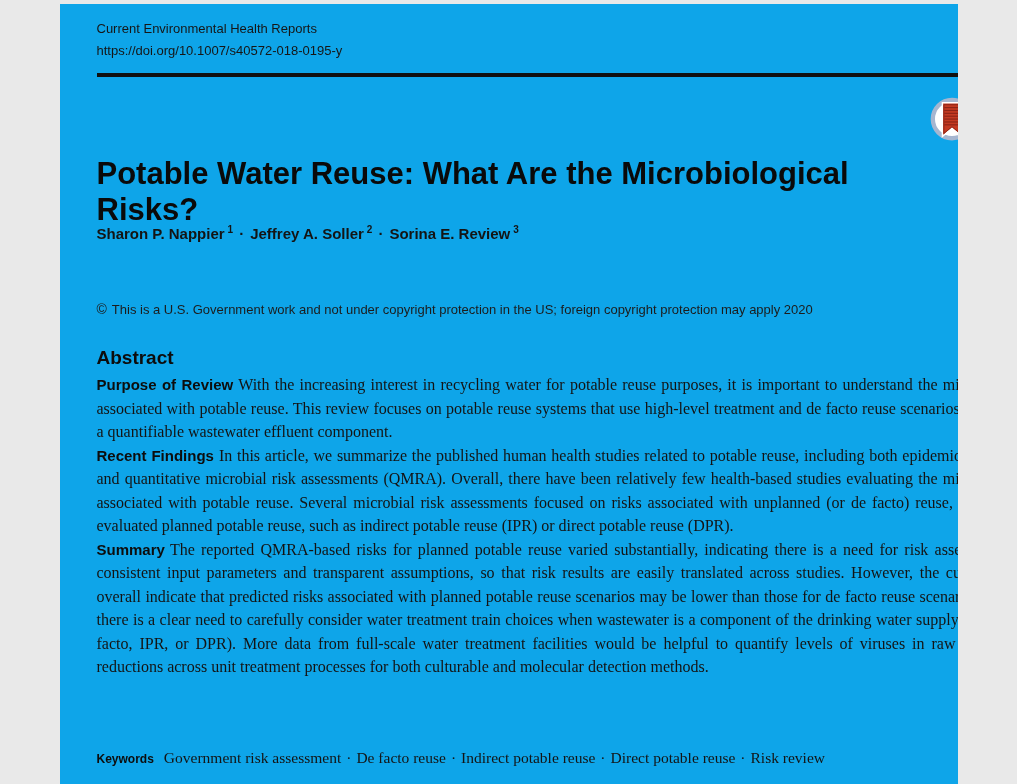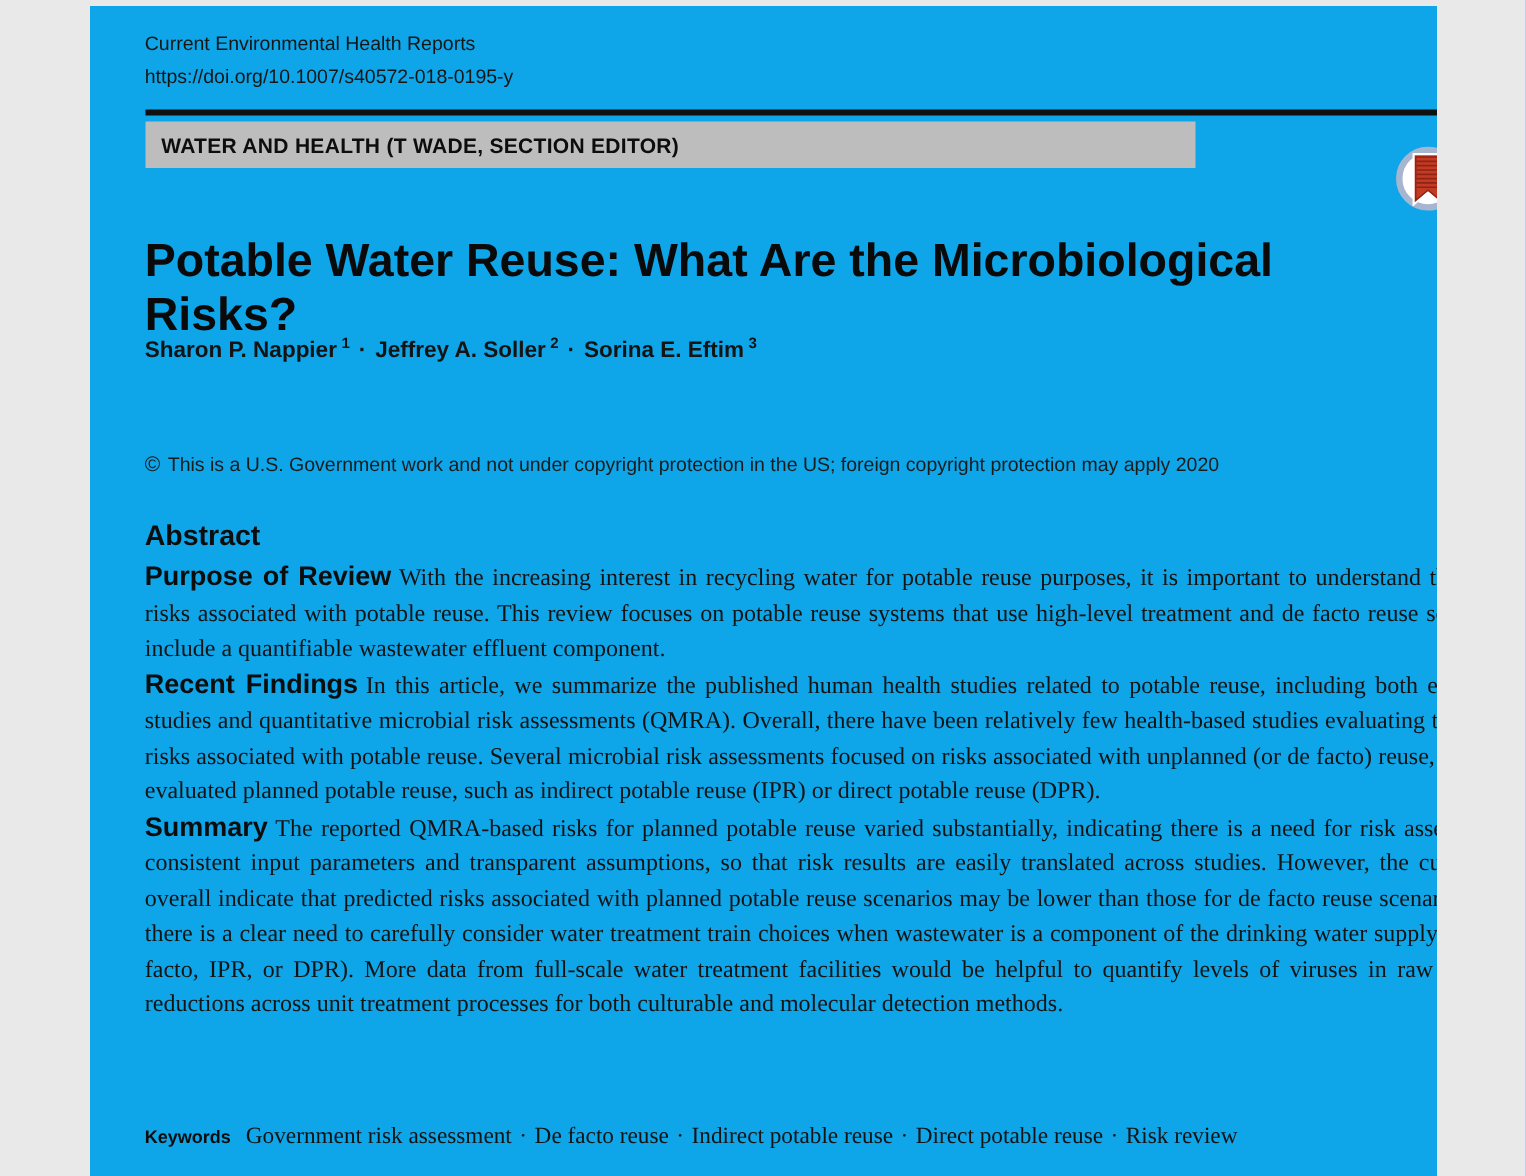--- a/index.html
+++ b/index.html
@@ -24,43 +24,40 @@
   .authors sup { font-size:10px; margin-left:3px; }
   .authors .sep { margin:0 6px; }
   .copyright { position:absolute; left:37px; top:297px;
     font-family:"Liberation Sans",sans-serif; font-size:13px; color:#1c1c1c; }
   .copyright .csym { margin-right:5px; font-size:14px; }
   .abstract { position:absolute; left:37px; top:343px; width:943px; }
   .abstract h2 { margin:0 0 4px 0;
     font-family:"Liberation Sans",sans-serif; font-weight:bold; font-size:19px; color:#0d0d0d; }
   .abstract p { margin:0; text-align:justify;
     font-family:"Liberation Serif",serif; font-size:16px; line-height:23.5px; color:#141414; }
-  .runin { font-family:"Liberation Sans",sans-serif; font-weight:bold; font-size:18px;
+  .runin { font-family:"Liberation Sans",sans-serif; font-weight:bold; font-size:15px;
     color:#0d0d0d; margin-right:5px; }
   .keywords { position:absolute; left:37px; top:745px;
     font-family:"Liberation Serif",serif; font-size:15.5px; color:#141414; }
   .klabel { font-family:"Liberation Sans",sans-serif; font-weight:bold; font-size:12px;
     color:#0d0d0d; margin-right:10px; }
   .ksep { margin:0 5px; }
 </style>
 </head>
 <body>
 
 <div class="page">
 
   <div class="masthead">
     <span>Current Environmental Health Reports</span>
     <a class="doi" href="#">https://doi.org/10.1007/s40572-018-0195-y</a>
   </div>
 
   <div class="rule"></div>
 
-  <div class="banner">
-    <span>WATER AND HEALTH (T WADE, SECTION EDITOR)</span>
-  </div>
 
   <div class="crossmark">
     <svg width="46" height="50" viewBox="0 0 48 52" aria-hidden="true">
       <circle cx="24" cy="24" r="20" fill="#ffffff" stroke="#a6b6d0" stroke-width="4.5"></circle>
       <polygon points="14,7 34,7 34,42 24,33.5 14,42" fill="#c43a22" stroke="#ffffff" stroke-width="1.5"></polygon>
       <polygon points="15.5,9 32.5,9 32.5,39 24,32 15.5,39" fill="none" stroke="#8e2416" stroke-width="1"></polygon>
       <g stroke="#8e2416" stroke-width="1.2">
         <line x1="16" y1="12" x2="32" y2="12"></line>
         <line x1="16" y1="15" x2="32" y2="15"></line>
         <line x1="16" y1="18" x2="32" y2="18"></line>
@@ -69,21 +66,21 @@
         <line x1="16" y1="27" x2="32" y2="27"></line>
         <line x1="16" y1="30" x2="32" y2="30"></line>
       </g>
     </svg>
     <span class="cm-label">CrossMark</span>
   </div>
 
   <h1 class="title">Potable Water Reuse: What Are the Microbiological Risks?</h1>
 
   <div class="authors">
-    <span><span>Sharon P. Nappier</span><sup>1</sup></span><span class="sep">·</span><span><span>Jeffrey A. Soller</span><sup>2</sup></span><span class="sep">·</span><span><span>Sorina E. Eftim</span><sup>3</sup></span>
+    <span><span>Sharon P. Nappier</span><sup>1</sup></span><span class="sep">·</span><span><span>Jeffrey A. Soller</span><sup>2</sup></span><span class="sep">·</span><span><span>Sorina E. Review</span><sup>3</sup></span>
   </div>
 
   <div class="copyright">
     <span class="csym">©</span><span>This is a U.S. Government work and not under copyright protection in the US; foreign copyright protection may apply 2020</span>
   </div>
 
   <section class="abstract">
     <h2>Abstract</h2>
     <p><b class="runin">Purpose of Review</b><span>With the increasing interest in recycling water for potable reuse purposes, it is important to understand the microbial risks associated with potable reuse. This review focuses on potable reuse systems that use high-level treatment and de facto reuse scenarios that include a quantifiable wastewater effluent component.</span></p>
     <p><b class="runin">Recent Findings</b><span>In this article, we summarize the published human health studies related to potable reuse, including both epidemiology studies and quantitative microbial risk assessments (QMRA). Overall, there have been relatively few health-based studies evaluating the microbial risks associated with potable reuse. Several microbial risk assessments focused on risks associated with unplanned (or de facto) reuse, while others evaluated planned potable reuse, such as indirect potable reuse (IPR) or direct potable reuse (DPR).</span></p>

